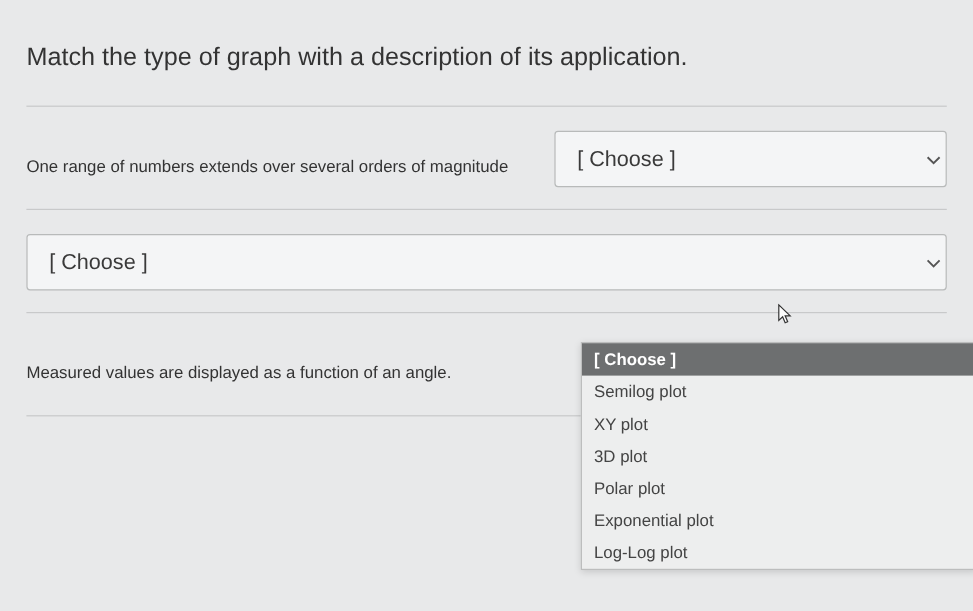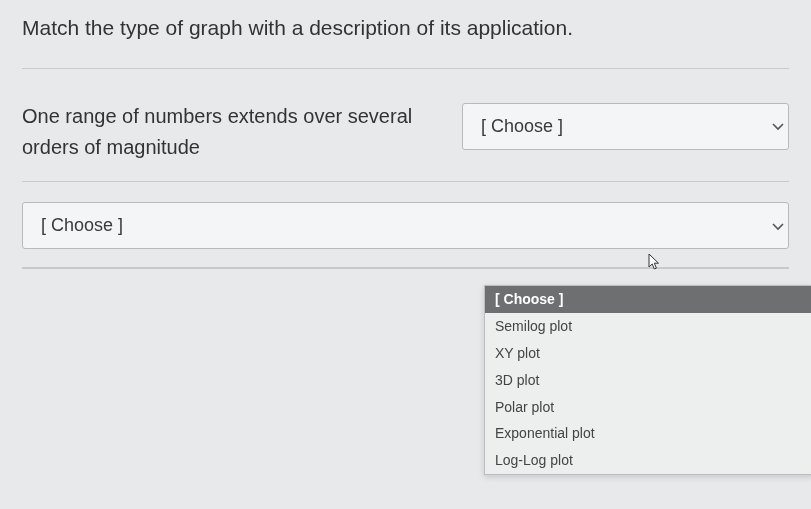--- a/index.html
+++ b/index.html
@@ -3,41 +3,41 @@
 <meta charset="utf-8">
 <style>
   * { box-sizing: border-box; margin: 0; padding: 0; }
   html, body { width: 811px; height: 509px; overflow: hidden; }
   body {
     font-family: "Helvetica Neue", Arial, sans-serif;
     background: #e8e9ea;
     color: #2a2a2a;
     position: relative;
   }
-  .container { padding: 16px 22px 0 22px; }
+  .container { padding: 36px 22px 0 22px; }
   .question-title {
     font-size: 21px;
     font-weight: 400;
     color: #333;
     margin-bottom: 28px;
   }
   .divider {
     border: none;
     border-top: 1px solid #c8c9ca;
     margin: 0;
   }
   .row {
     display: flex;
     align-items: center;
     padding: 20px 0 18px 0;
     position: relative;
   }
   .prompt {
     flex: 0 0 440px;
-    font-size: 20px;
+    font-size: 14px;
     line-height: 1.55;
     color: #333;
     padding-right: 24px;
     font-weight: 400;
     margin-top: 12px;
   }
   .select-wrap {
     flex: 1;
     position: relative;
   }
@@ -123,20 +123,28 @@
           <svg width="16" height="16" viewBox="0 0 16 16">
               <path d="M3 6l5 5 5-5" fill="none" stroke="#555" stroke-width="1.6"></path>
             </svg>
         </span>
       </div>
     </div>
   </div>
 
   <hr class="divider">
 
+  <div class="row">
+    <div class="prompt">Measured values are displayed as a function of an angle.</div>
+    <div class="select-wrap" style="visibility:hidden;">
+      <div class="select">
+        <span>[ Choose ]</span>
+      </div>
+    </div>
+  </div>
 
   <hr class="divider">
 
 
 </div>
 
 <div class="dropdown">
   <div class="opt selected">[ Choose ]</div>
   <div class="opt">Semilog plot</div>
   <div class="opt">XY plot</div>

